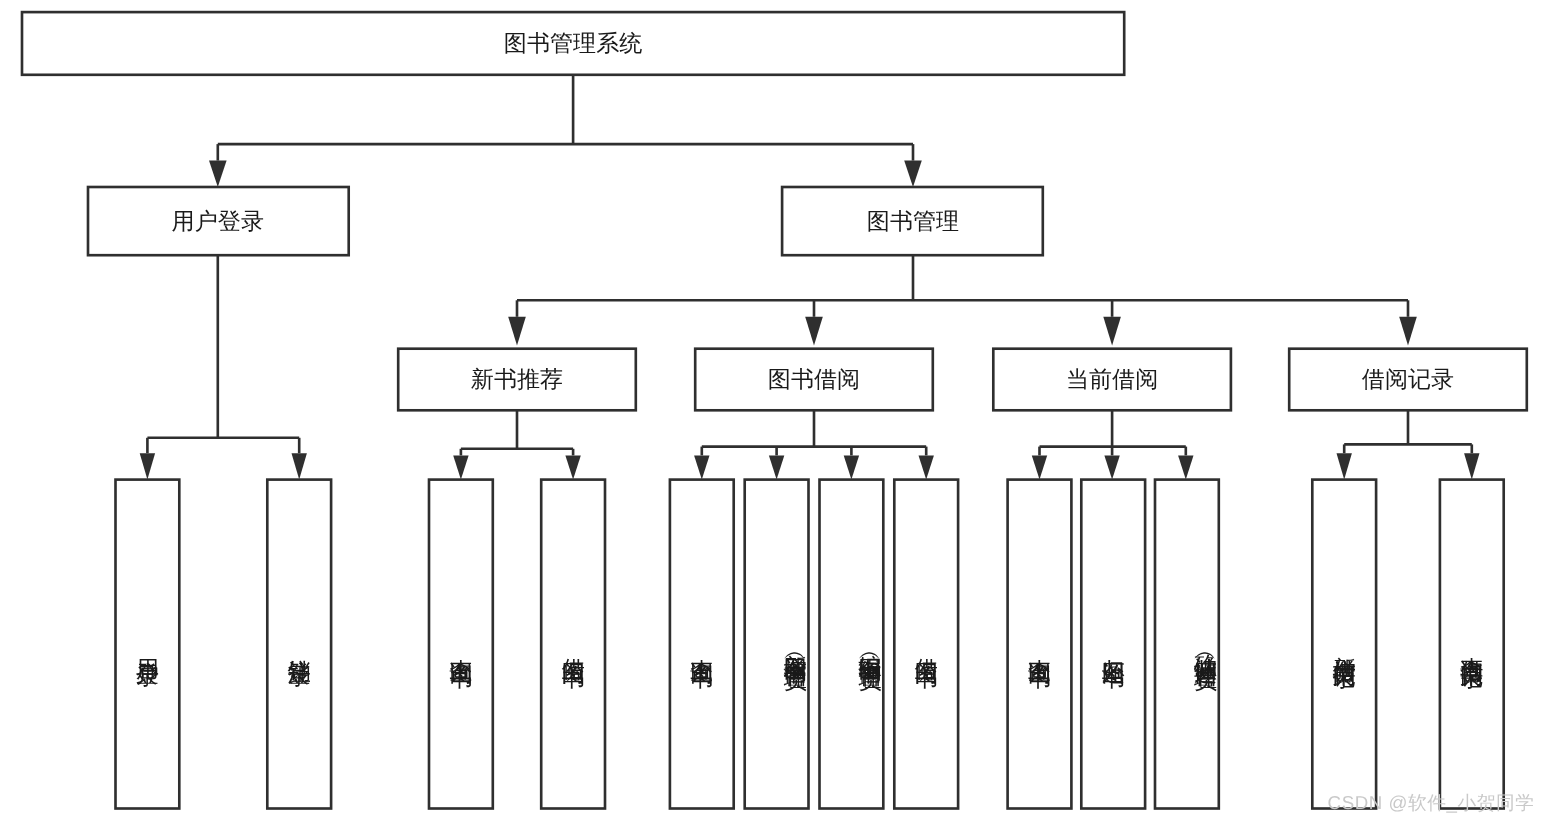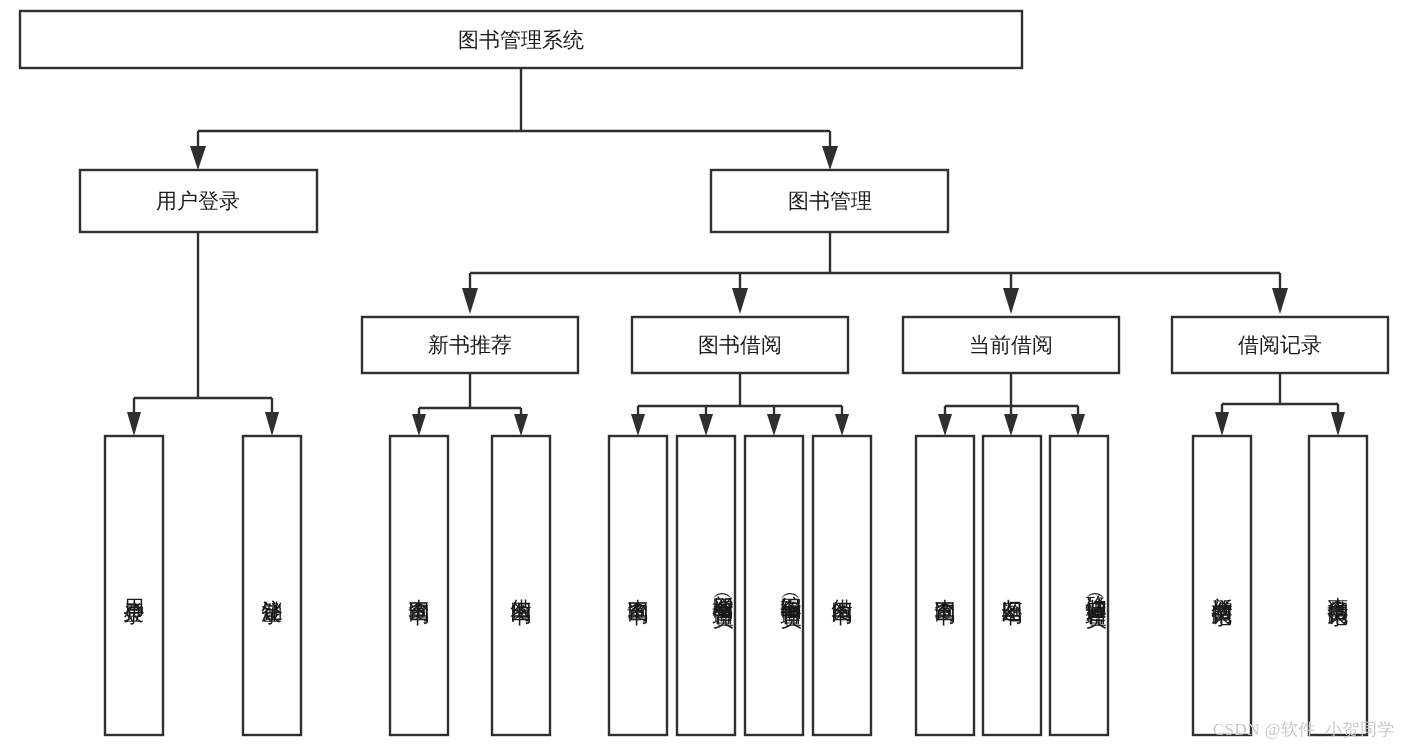--- a/index.html
+++ b/index.html
@@ -45,21 +45,21 @@
   .arrow-head {
     fill: #2f2f2f;
     stroke: none;
   }
   .watermark {
     position: absolute;
     right: 10px;
     bottom: 6px;
     color: #c9c9c9;
     font-size: 17px;
-    font-family: Liberation Serif, serif;
+    font-family: Liberation Sans, sans-serif;
     white-space: nowrap;
     letter-spacing: 0.5px;
   }
 </style>
 </head>
 <body>
 
 <div id="diagram-root">
 
   <svg class="diagram" viewBox="0 0 1405 747" xmlns="http://www.w3.org/2000/svg">

